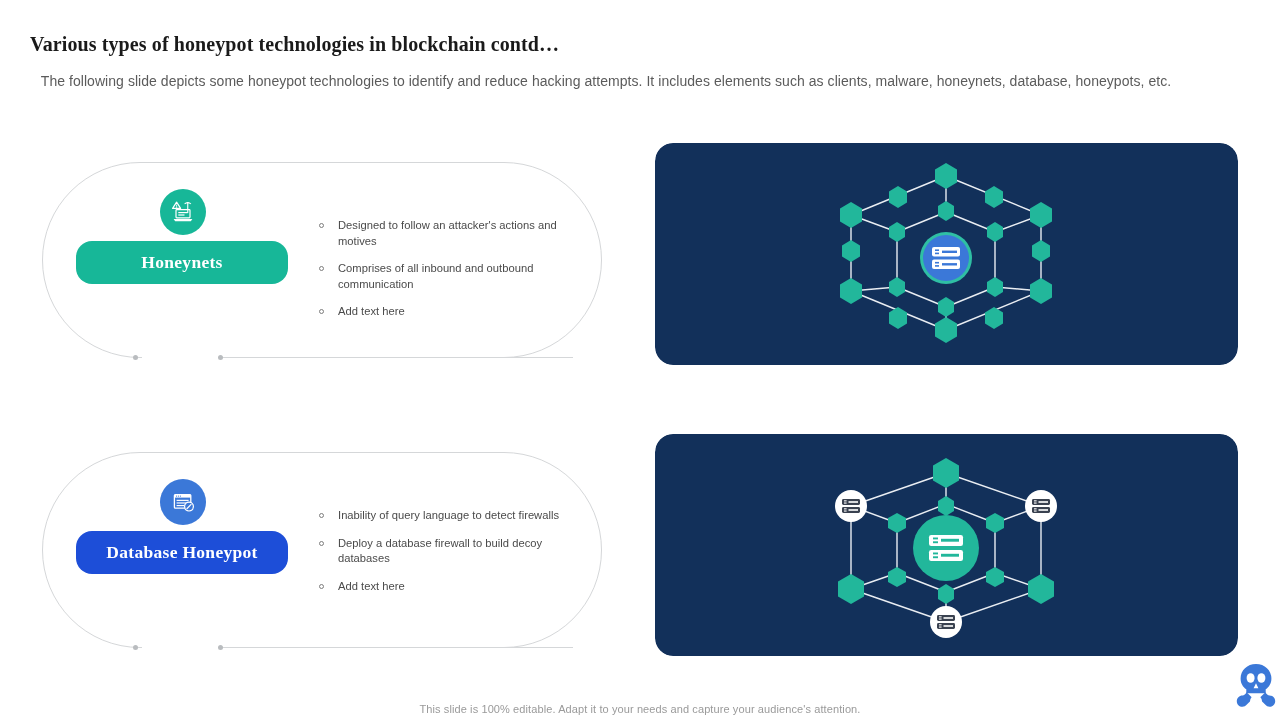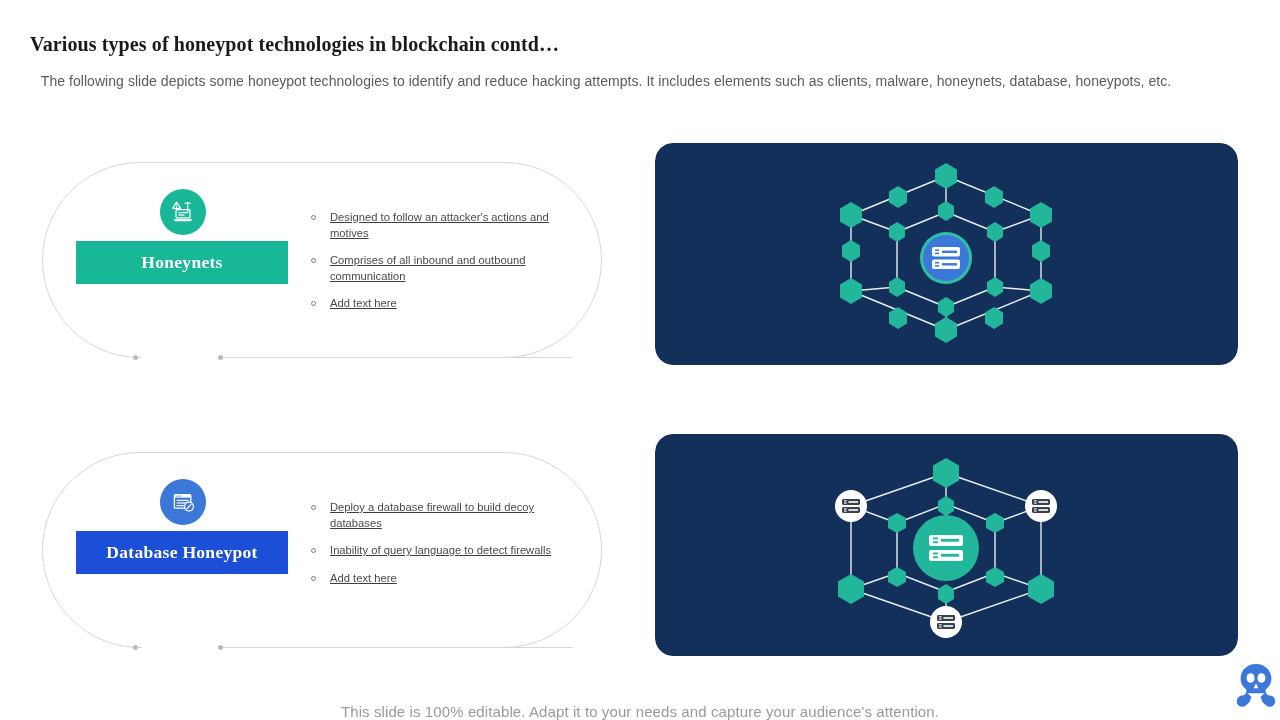--- a/index.html
+++ b/index.html
@@ -101,42 +101,41 @@
   }
   .card-icon.teal { background: #17b798; }
   .card-icon.blue { background: #3b78d8; }
 
   .card-label {
     position: absolute;
     left: 34px;
     top: 79px;
     width: 212px;
     height: 43px;
-    border-radius: 0;
+    border-radius: 16px;
     display: flex;
     align-items: center;
     justify-content: center;
     font-family: "Liberation Serif", serif;
     font-weight: bold;
     font-size: 17.5px;
     color: #ffffff;
     letter-spacing: 0.3px;
   }
   .card-label.teal { background: #17b798; }
   .card-label.blue { background: #1d4ed8; }
 
   .bullet-list {
     position: absolute;
     left: 262px;
     top: 44px;
     width: 272px;
-    margin: 4px;
+    margin: 12px;
     padding: 0;
     list-style: none;
-    text-decoration: underline;
   }
   .bullet-item {
     position: relative;
     padding-left: 22px;
     margin-bottom: 12px;
     font-size: 11.2px;
     line-height: 15.6px;
     color: #4a4a4a;
     letter-spacing: 0.02px;
   }
@@ -164,21 +163,21 @@
   .panel.panel-2 { left: 655px; top: 434px; }
   .panel svg { display: block; }
 
   
   .footer-note {
     position: absolute;
     left: 0;
     top: 703px;
     width: 1280px;
     text-align: center;
-    font-size: 15px;
+    font-size: 11px;
     color: #9a9a9a;
     letter-spacing: 0.1px;
   }
   .brand-logo {
     position: absolute;
     left: 1234px;
     top: 662px;
     width: 44px;
     height: 46px;
   }
@@ -243,22 +242,22 @@
       <rect x="7.6" y="14.4" width="12" height="1.15" fill="#ffffff"></rect>
       <rect x="7.6" y="17.0" width="7.6" height="1.15" fill="#ffffff"></rect>
       <circle cx="20.0" cy="18.6" r="4.4" fill="#3b78d8" stroke="#ffffff" stroke-width="1.2"></circle>
       <path d="M17.6 21.0 L22.4 16.2" stroke="#ffffff" stroke-width="1.2"></path>
     </svg>
   </div>
 
   <div class="card-label blue">Database Honeypot</div>
 
   <ul class="bullet-list">
+    <li class="bullet-item">Inability of query language to detect firewalls</li>
     <li class="bullet-item">Deploy a database firewall to build decoy databases</li>
-    <li class="bullet-item">Inability of query language to detect firewalls</li>
     <li class="bullet-item">Add text here</li>
   </ul>
 </div>
 
 <div class="panel panel-1">
   <svg width="583" height="222" viewBox="0 0 583 222" aria-hidden="true">
     <rect width="583" height="222" rx="18" fill="#12305a"></rect>
     <g stroke="#e9edf2" stroke-width="1.4" fill="none">
 
       <path d="M291 33 L196 72 M291 33 L386 72 M196 72 L196 148 M386 72 L386 148 M196 148 L291 187 M386 148 L291 187"></path>

